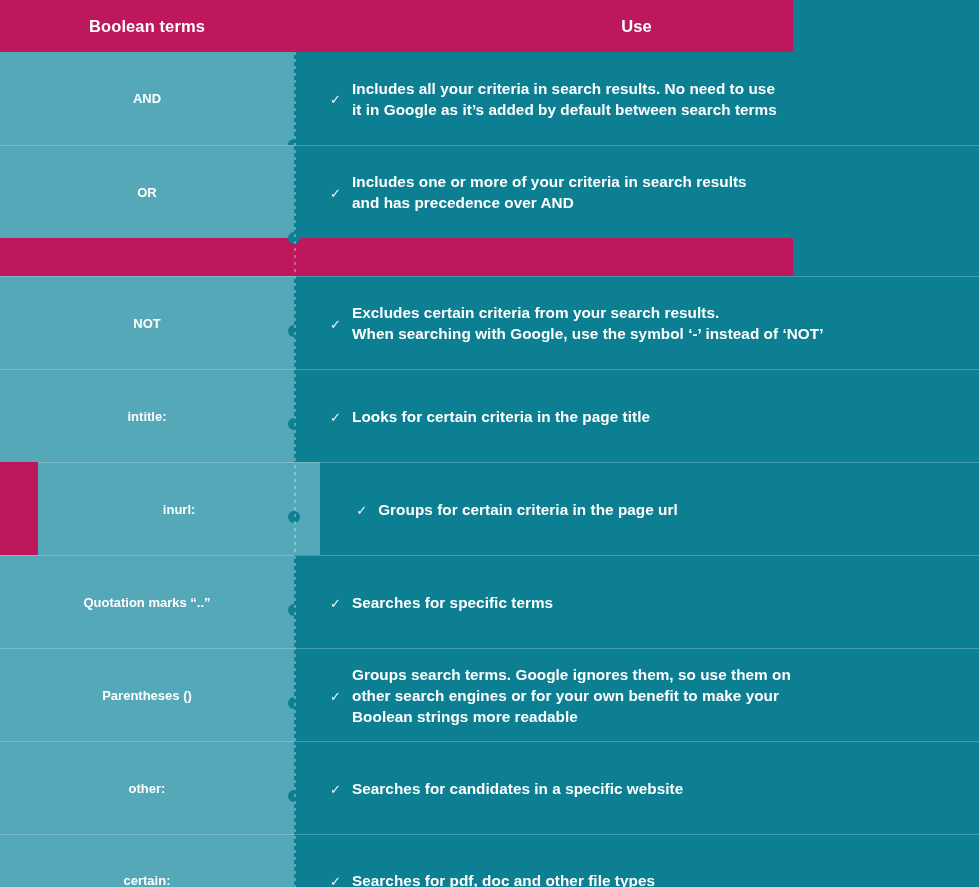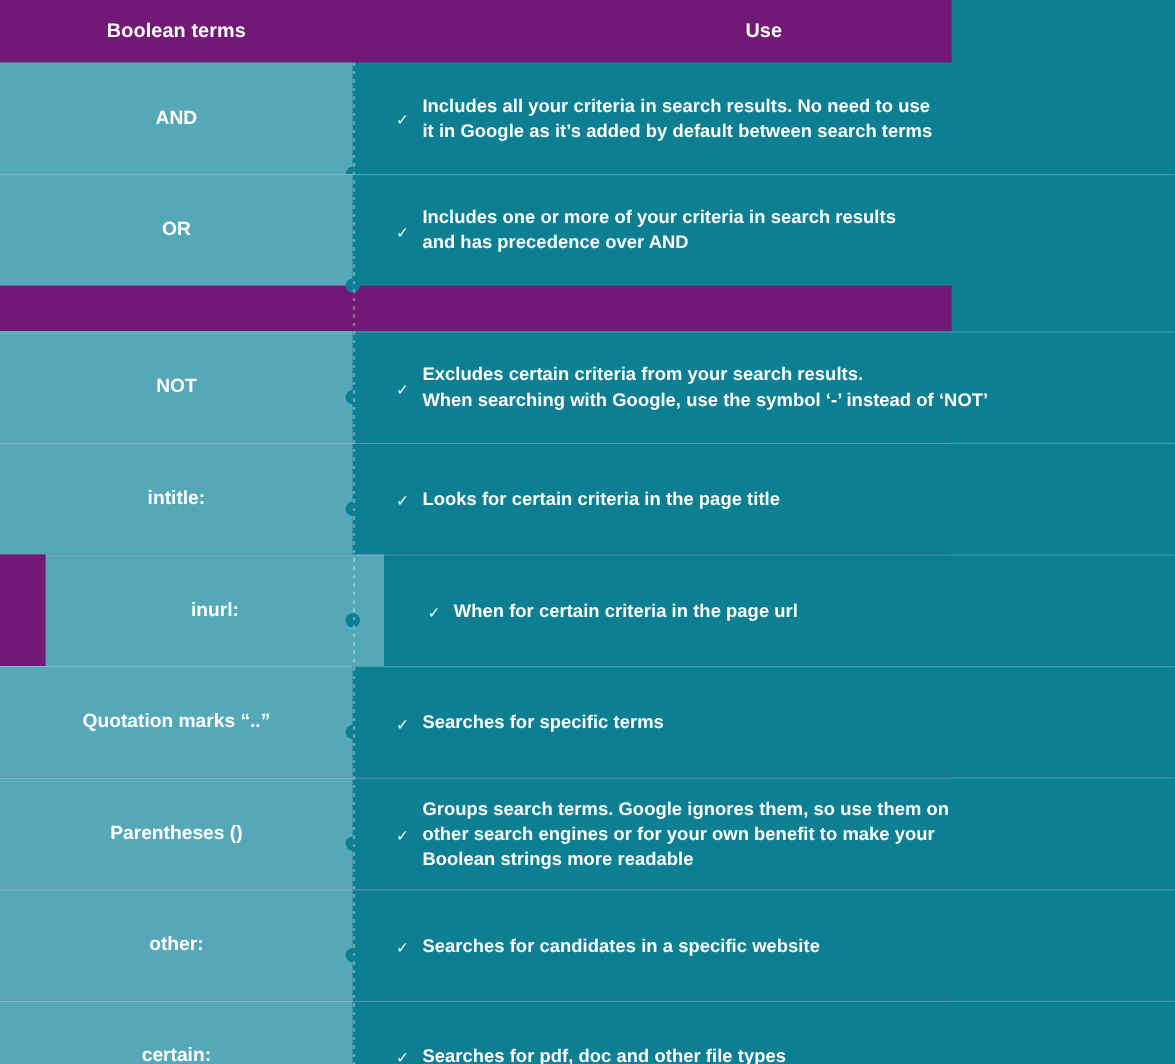--- a/index.html
+++ b/index.html
@@ -12,21 +12,21 @@
     width: 979px;
     height: 887px;
     font-family: "Liberation Sans", sans-serif;
     overflow: hidden;
   }
 
   #table {
     position: relative;
     width: 793px;
     height: 887px;
-    background: #701a75;
+    background: #be185d;
   }
 
   
   .header {
     position: absolute;
     top: 0; left: 0;
     width: 979px;
     height: 52px;
     display: flex;
   }
@@ -61,21 +61,21 @@
   .term-cell {
     position: relative;
     width: 294px;
     box-sizing: border-box;
     background: #54a8b8;
     display: flex;
     align-items: center;
     justify-content: center;
     color: #ffffff;
     font-weight: bold;
-    font-size: 16px;
+    font-size: 13px;
     border-top: 1px solid rgba(255,255,255,.22);
   }
   .row:first-child .term-cell { border-top: none; }
 
   
   .use-cell {
     position: relative;
     width: 685px;
     box-sizing: border-box;
     background: #0d7f93;
@@ -179,21 +179,21 @@
         <div class="use-cell">
           <span class="check-icon">✓</span>
           <span class="use-text">Looks for certain criteria in the page title</span>
         </div>
       </div>
       <div class="knob" style="top: 366px;"></div>
       <div class="row" style="height: 93px; padding-left: 38px;">
         <div class="term-cell">inurl:</div>
         <div class="use-cell">
           <span class="check-icon">✓</span>
-          <span class="use-text">When for certain criteria in the page url</span>
+          <span class="use-text">Groups for certain criteria in the page url</span>
         </div>
       </div>
       <div class="knob" style="top: 459px;"></div>
       <div class="row" style="height: 93px;">
         <div class="term-cell">Quotation marks “..”</div>
         <div class="use-cell">
           <span class="check-icon">✓</span>
           <span class="use-text">Searches for specific terms</span>
         </div>
       </div>

